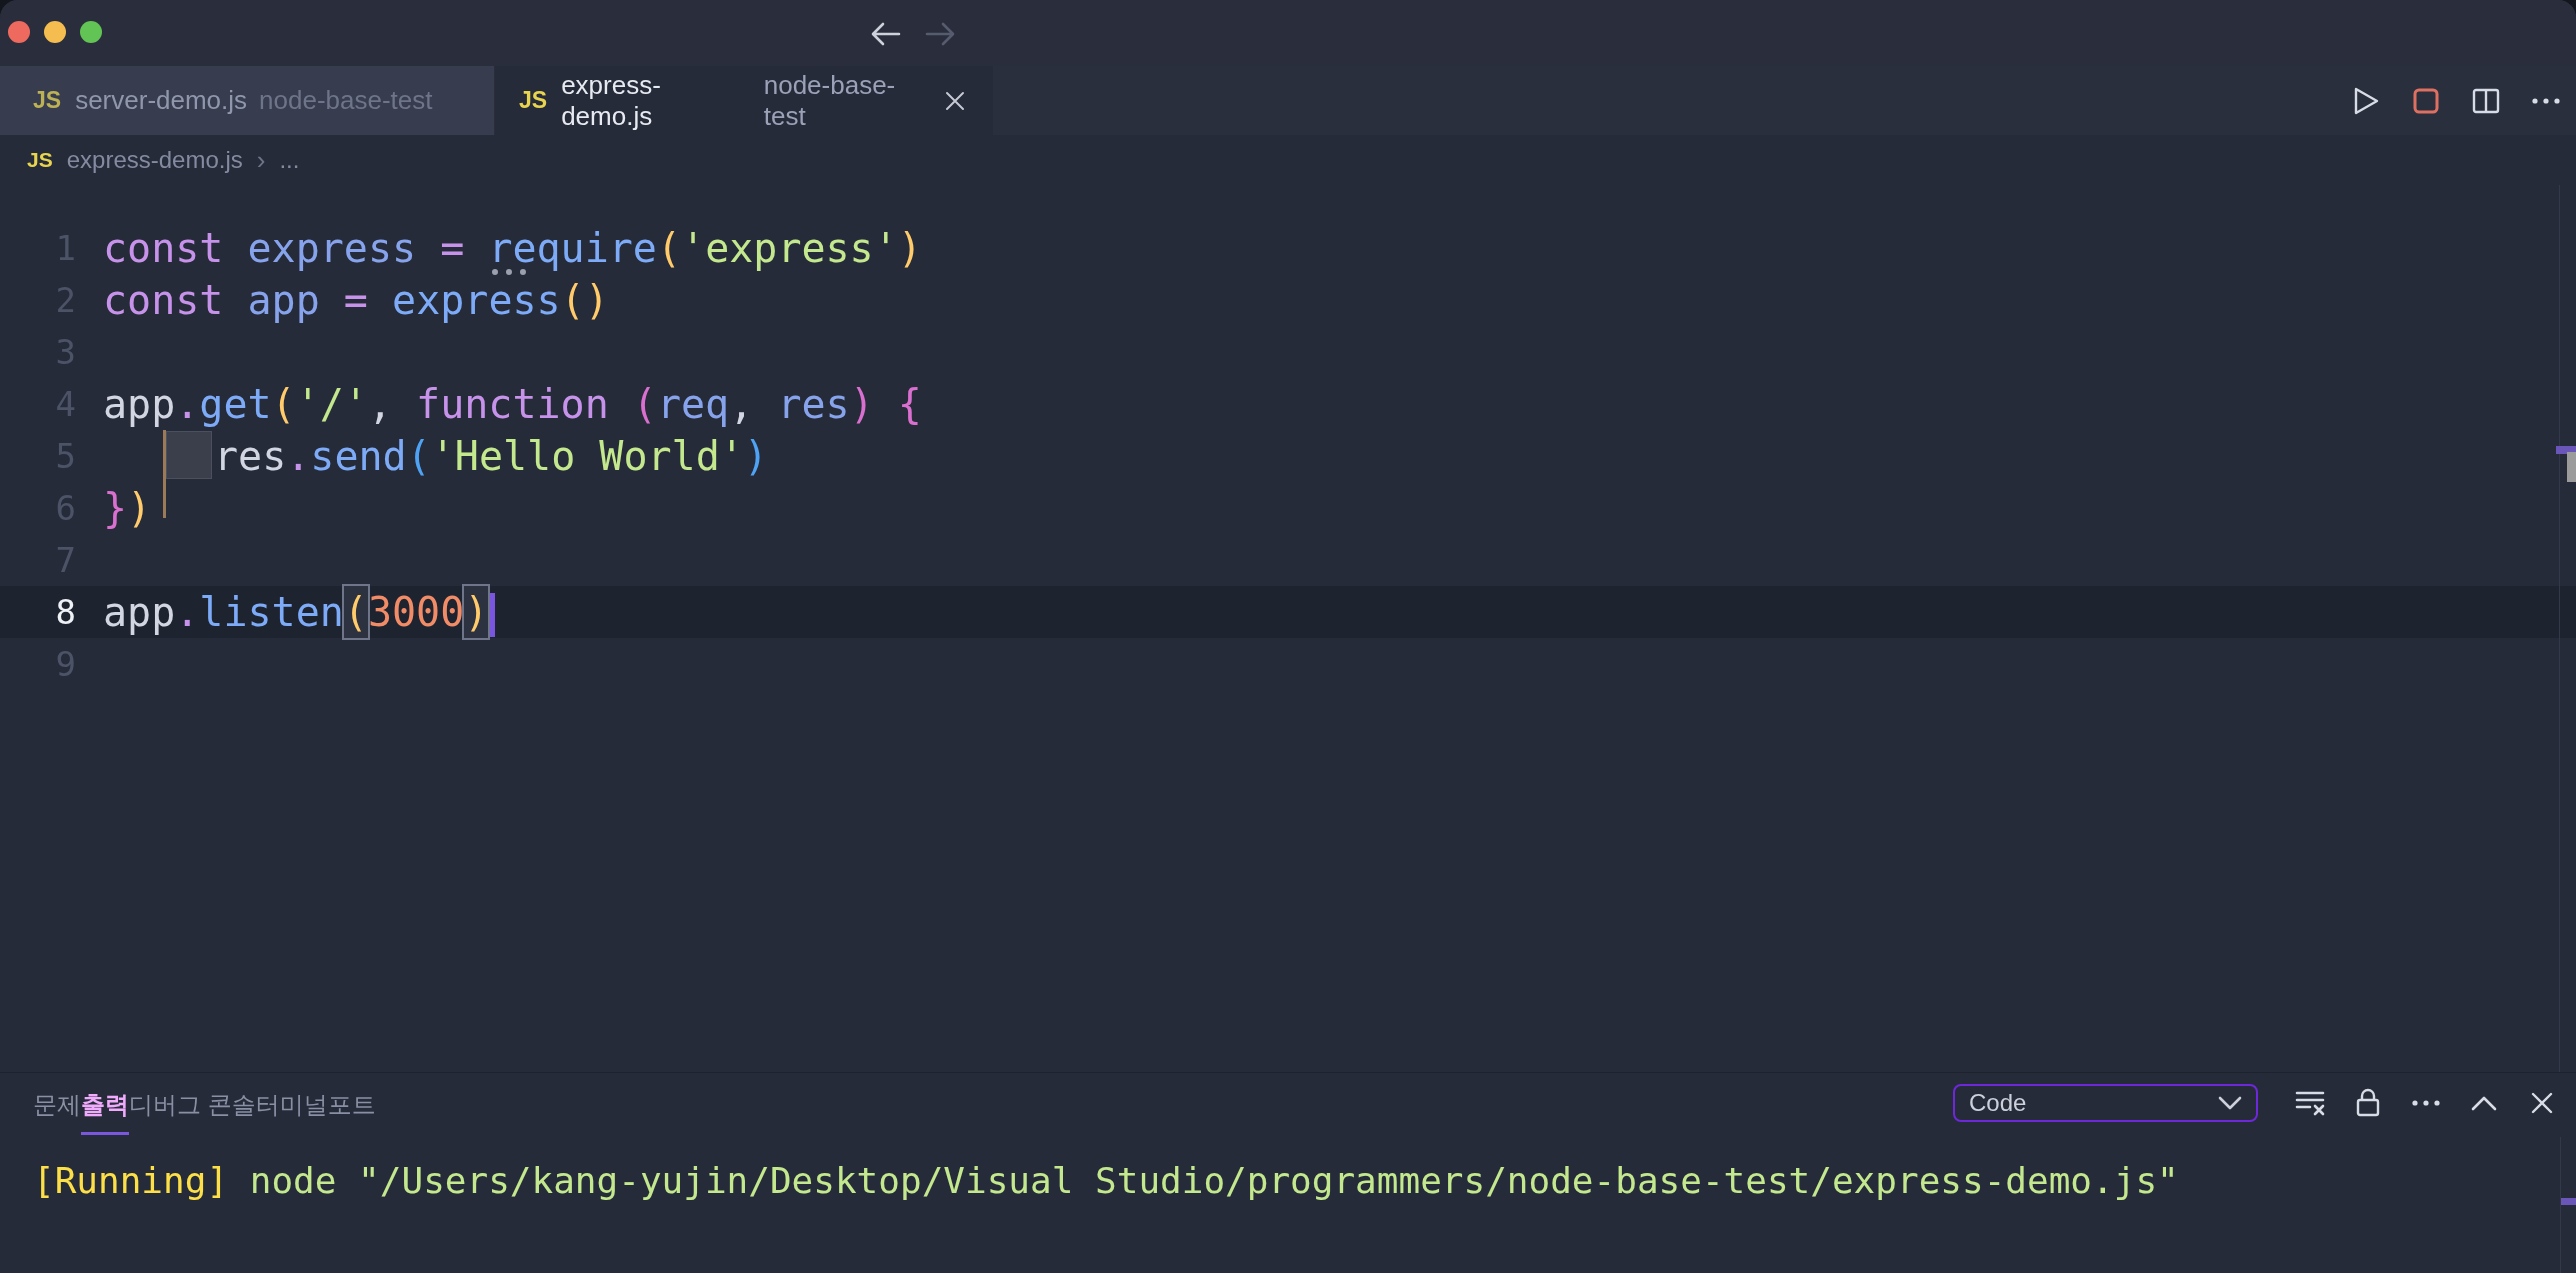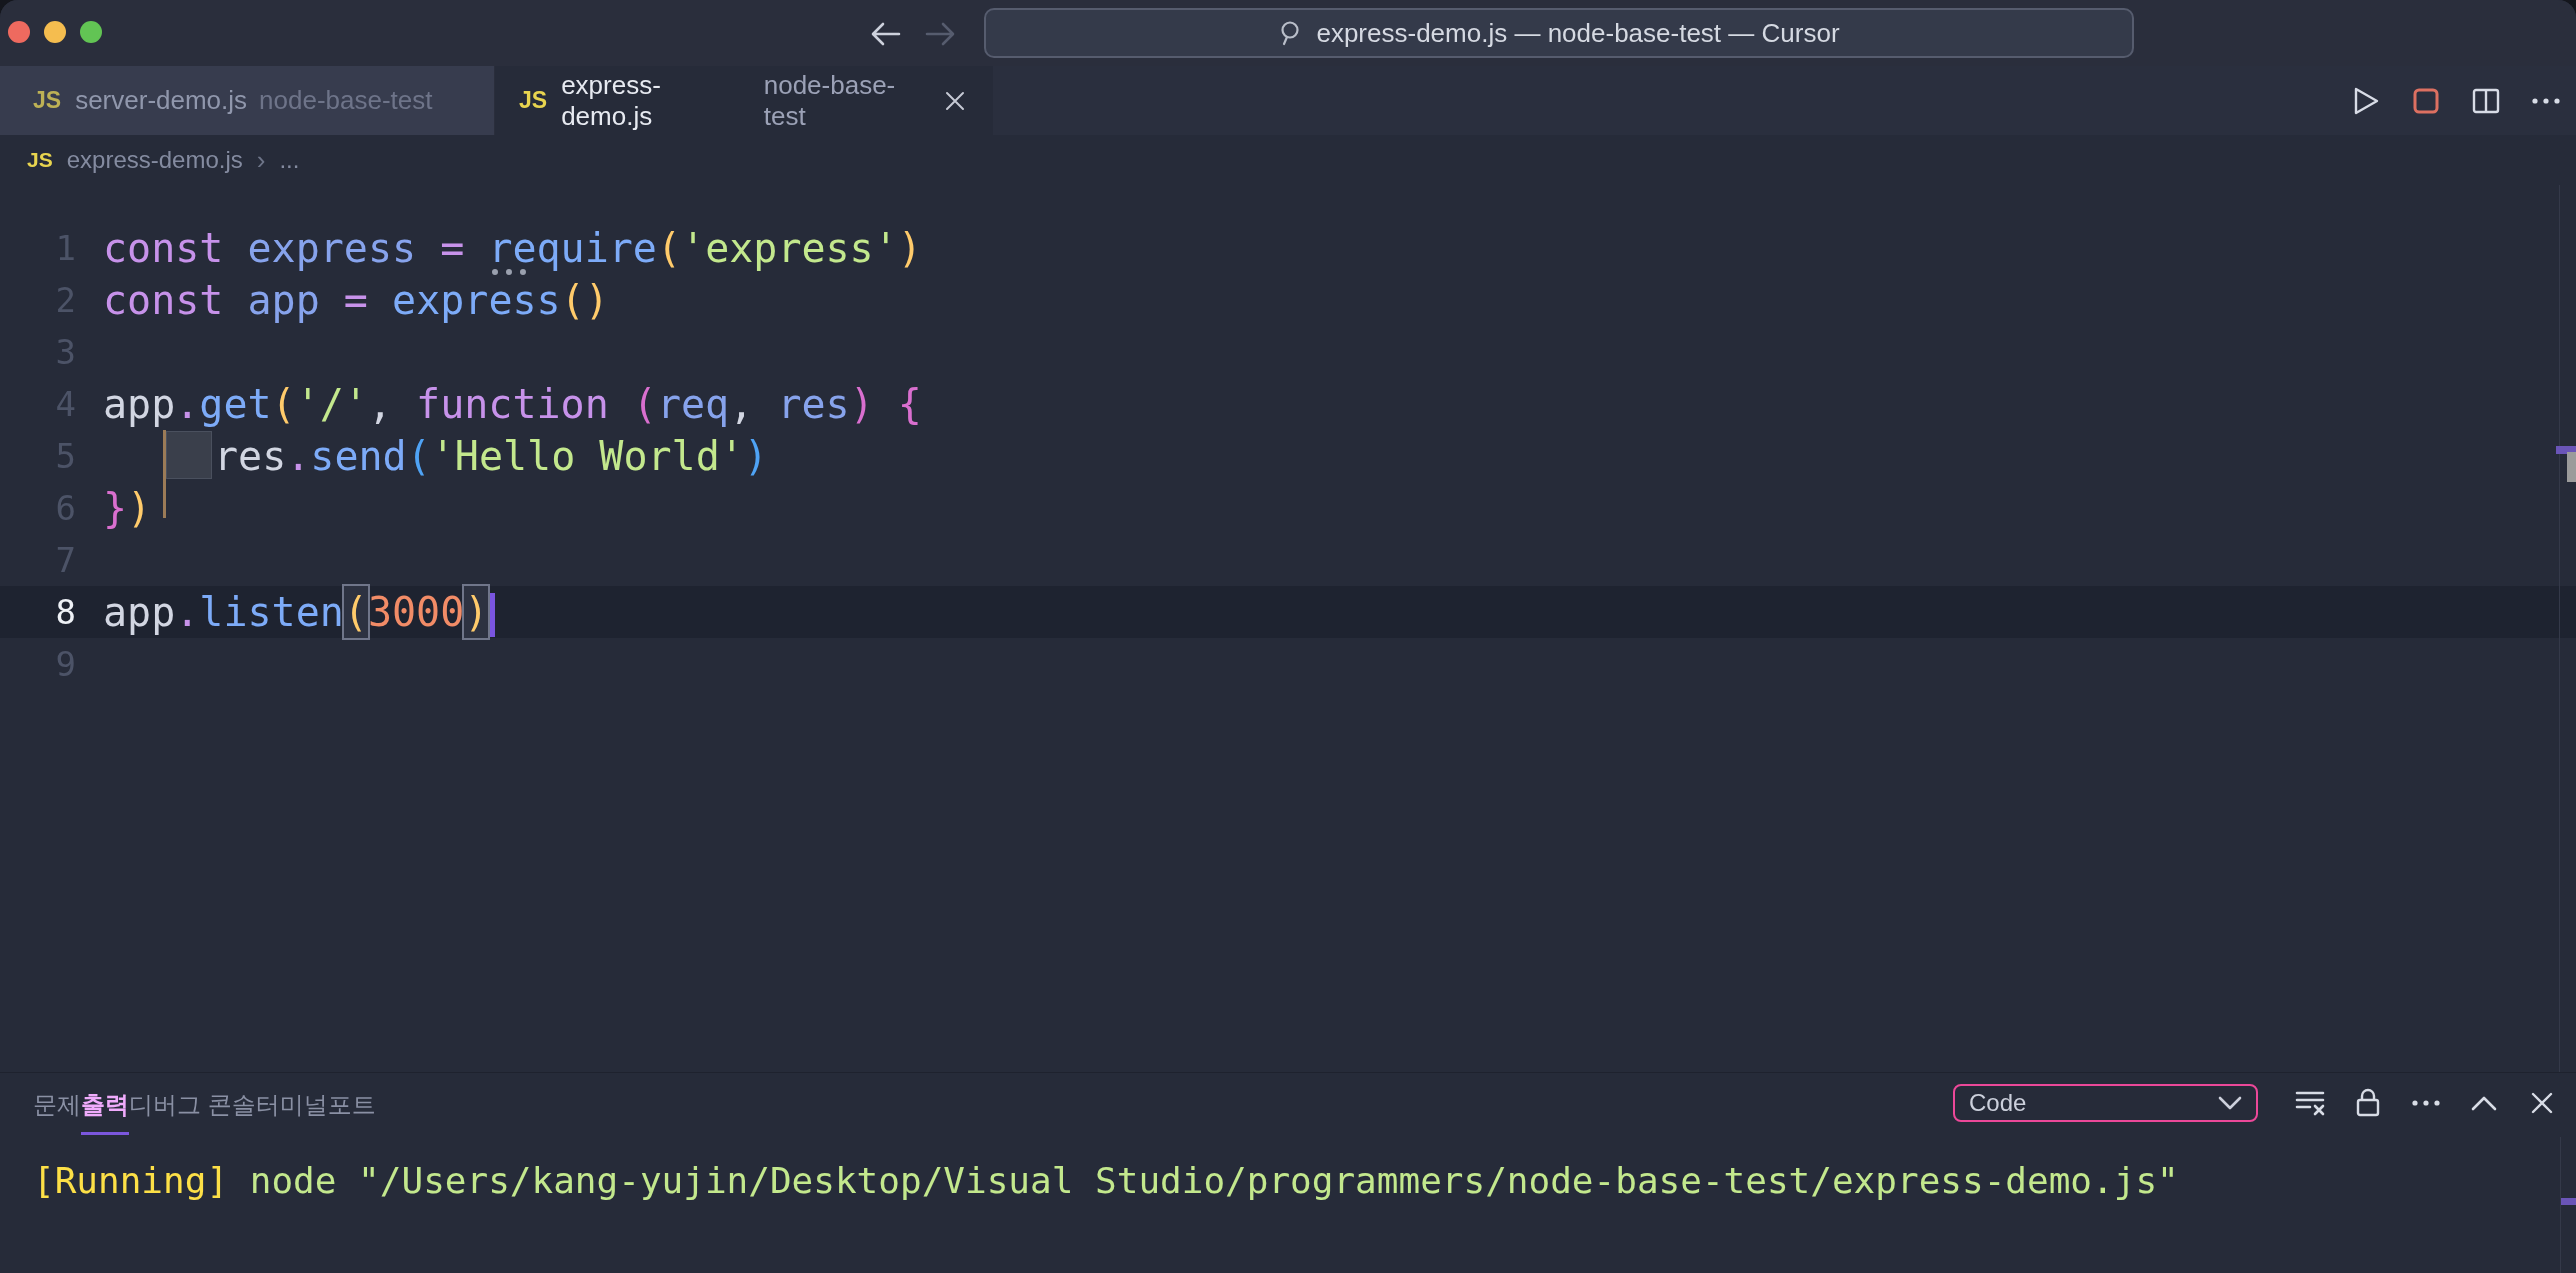--- a/index.html
+++ b/index.html
@@ -58,21 +58,21 @@
   .ovr-mark{position:absolute;right:0;width:20px;height:8px;background:#6a55b8;top:261px;}
   .ovr-slider{position:absolute;right:0;width:9px;height:30px;background:#9b9b9b;top:267px;}
   
   .panel{position:relative;height:202px;background:#262b39;border-top:1px solid #1e222e;}
   .panel-tabs{position:absolute;left:33px;top:0;height:64px;display:flex;align-items:flex-end;
               font-size:24px;color:#8a90a4;}
   .ptab{position:relative;height:64px;display:flex;align-items:center;}
   .ptab.active{color:#f0abfc;font-weight:700;}
   .ptab.active::after{content:"";position:absolute;left:0;right:0;bottom:2px;height:3px;background:#7b57dd;}
   .panel-controls{position:absolute;right:14px;top:10px;display:flex;align-items:center;gap:18px;}
-  .dropdown{width:305px;height:38px;border:2px solid #ec4899;border-radius:8px;display:flex;
+  .dropdown{width:305px;height:38px;border:2px solid #6d28d9;border-radius:8px;display:flex;
             align-items:center;color:#ccd0dc;font-size:24px;padding:0 14px;box-sizing:border-box;
             justify-content:space-between;margin-right:14px;}
   .pbtn{width:40px;height:40px;display:flex;align-items:center;justify-content:center;}
   .output{position:absolute;left:33px;top:85px;white-space:pre;
           font-family:"DejaVu Sans Mono",monospace;font-size:36px;line-height:46px;}
   .p-divider{position:absolute;right:15px;top:64px;bottom:0;width:1px;background:#343949;}
   .p-mark{position:absolute;right:0;width:15px;height:7px;background:#6a55b8;top:125px;}
   svg{display:block;}
 </style>
 </head>
@@ -91,27 +91,20 @@
         <svg width="34" height="30" viewBox="0 0 34 30">
           <path d="M30 15 H5 M14 5 L4 15 L14 25" stroke="#cdd1dc" stroke-width="2.6" fill="none" stroke-linecap="round" stroke-linejoin="round"></path>
         </svg>
       </div>
       <div class="navbtn">
         <svg width="34" height="30" viewBox="0 0 34 30">
           <path d="M4 15 H29 M20 5 L30 15 L20 25" stroke="#565c6e" stroke-width="2.6" fill="none" stroke-linecap="round" stroke-linejoin="round"></path>
         </svg>
       </div>
     </div>
-    <div class="searchbox">
-      <svg width="26" height="26" viewBox="0 0 26 26">
-        <circle cx="12" cy="10" r="7.5" stroke="#b9bec9" stroke-width="2.2" fill="none"></circle>
-        <path d="M9 17 L6 24" stroke="#b9bec9" stroke-width="2.2" stroke-linecap="round"></path>
-      </svg>
-      <span>express-demo.js — node-base-test — Cursor</span>
-    </div>
   </div>
 
   <div class="tabbar">
     <div id="tabs-container" style="display:flex;">
         <div class="tab tab-inactive">
           <span class="jsicon">JS</span>
           <span>server-demo.js</span>
           <span class="proj">node-base-test</span>
         </div>
         <div class="tab tab-active">

